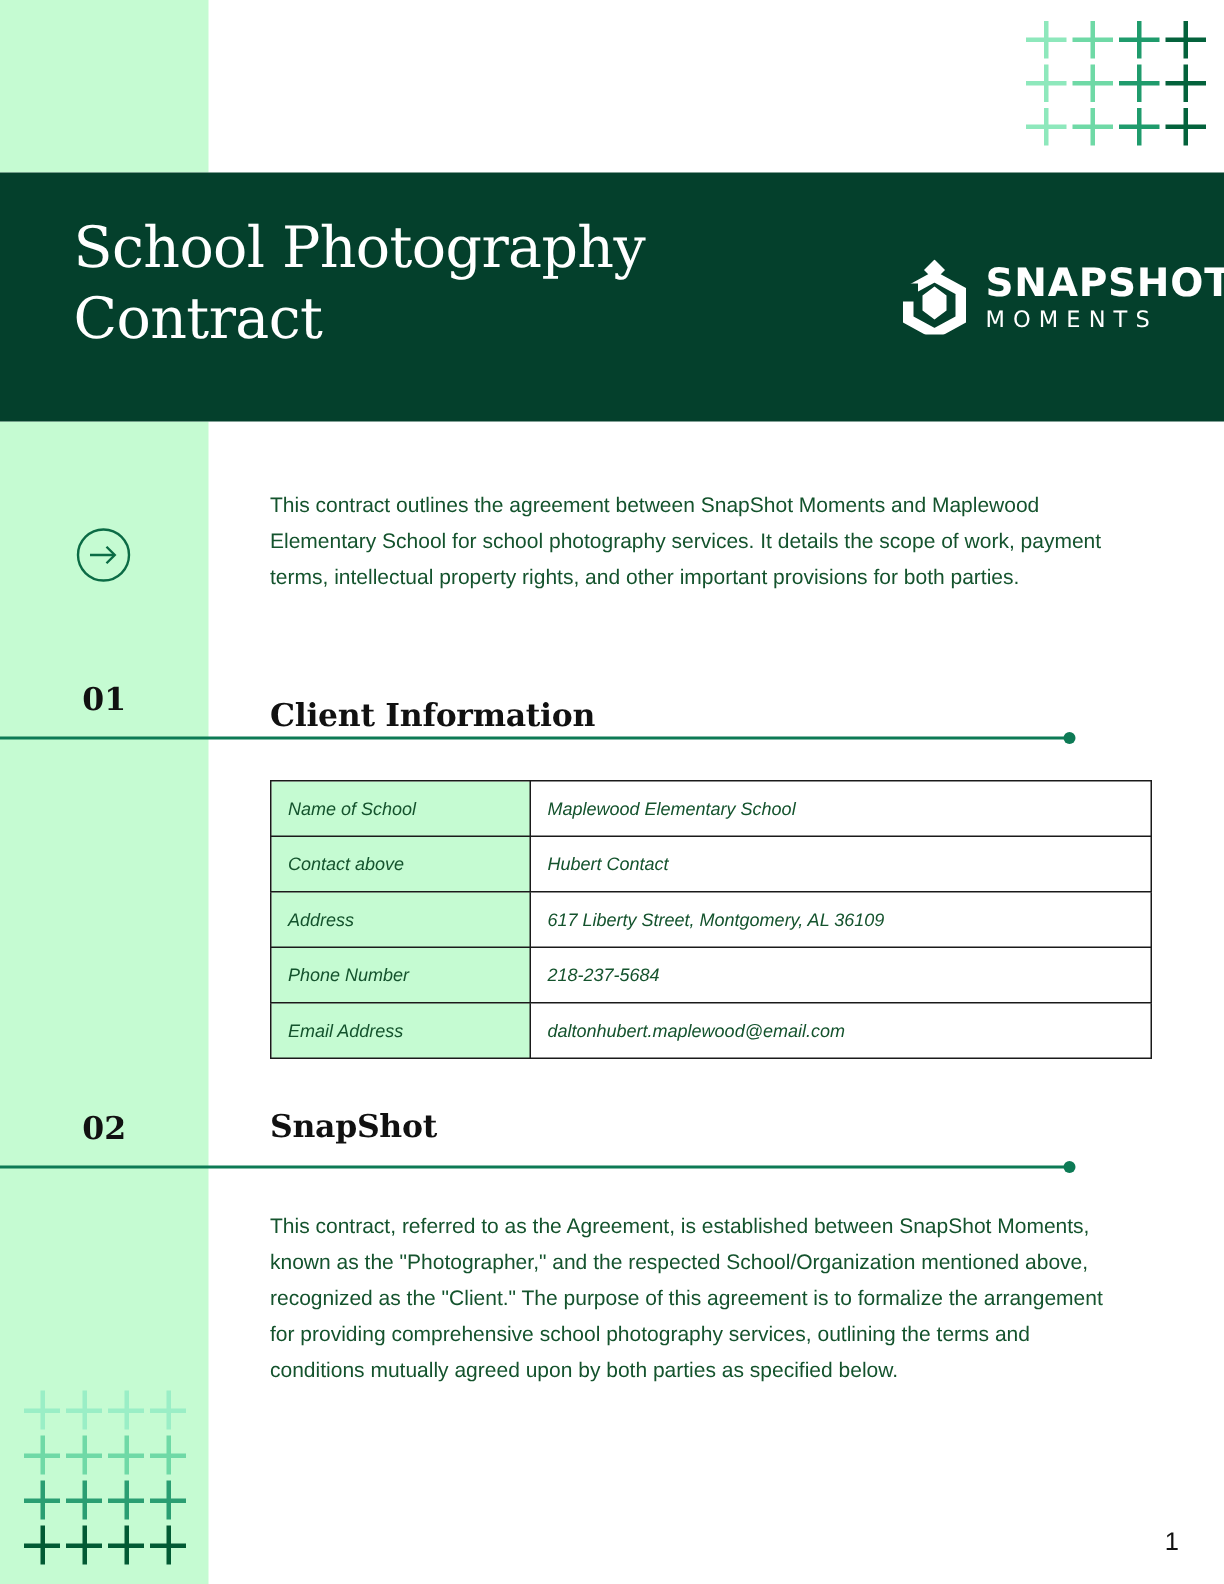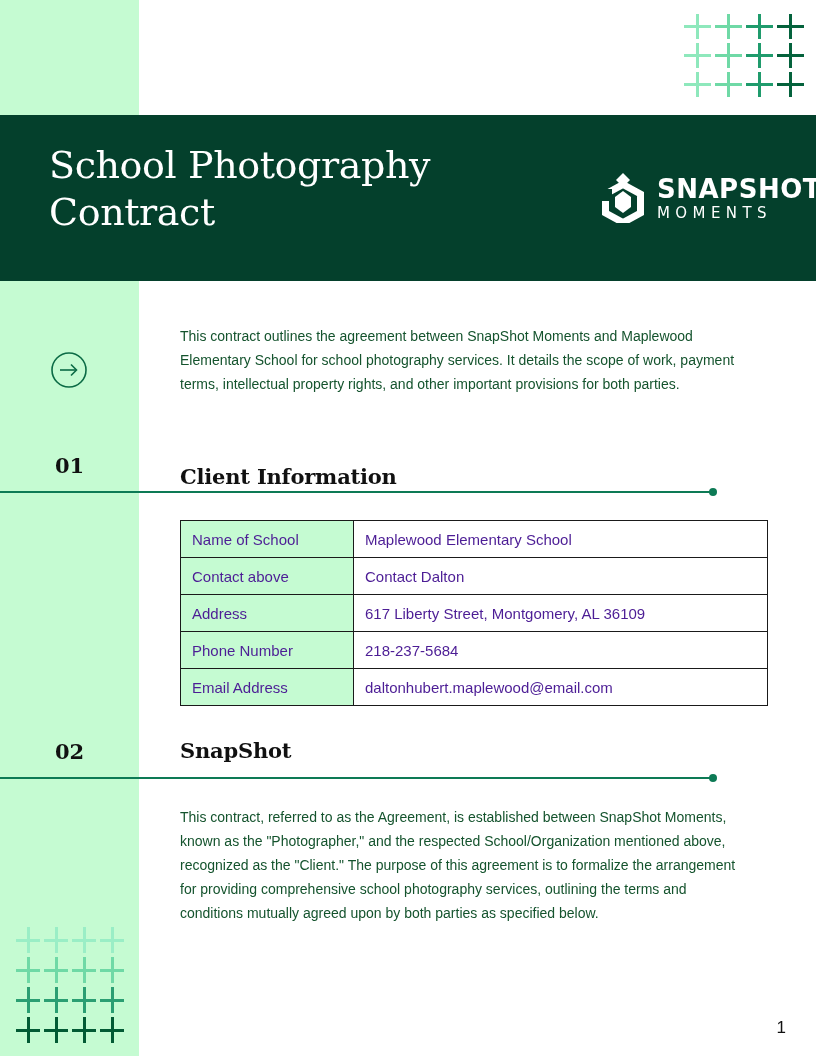--- a/index.html
+++ b/index.html
@@ -187,23 +187,24 @@
     top: 520px;
     width: 588px;
     border-collapse: collapse;
     table-layout: fixed;
     font-family: "Liberation Sans", sans-serif;
   }
   #client-table td {
     border: 1px solid #1a1a1a;
     height: 36px;
     padding: 0 0 0 11px;
-    font-size: 15px;
-    color: #4c1d95;
+    font-size: 12px;
+    color: #14532d;
     vertical-align: middle;
+    font-style: italic;
   }
   #client-table td.cell-label {
     width: 161px;
     background: #c5fbd2;
   }
   #client-table td.cell-value {
     background: #ffffff;
   }
 
   
@@ -287,21 +288,21 @@
   <div class="section-rule" id="sec1-rule"></div>
 
   <table id="client-table">
     <tbody>
         <tr>
           <td class="cell-label">Name of School</td>
           <td class="cell-value">Maplewood Elementary School</td>
         </tr>
         <tr>
           <td class="cell-label">Contact above</td>
-          <td class="cell-value">Contact Dalton</td>
+          <td class="cell-value">Hubert Contact</td>
         </tr>
         <tr>
           <td class="cell-label">Address</td>
           <td class="cell-value">617 Liberty Street, Montgomery, AL 36109</td>
         </tr>
         <tr>
           <td class="cell-label">Phone Number</td>
           <td class="cell-value">218-237-5684</td>
         </tr>
         <tr>

